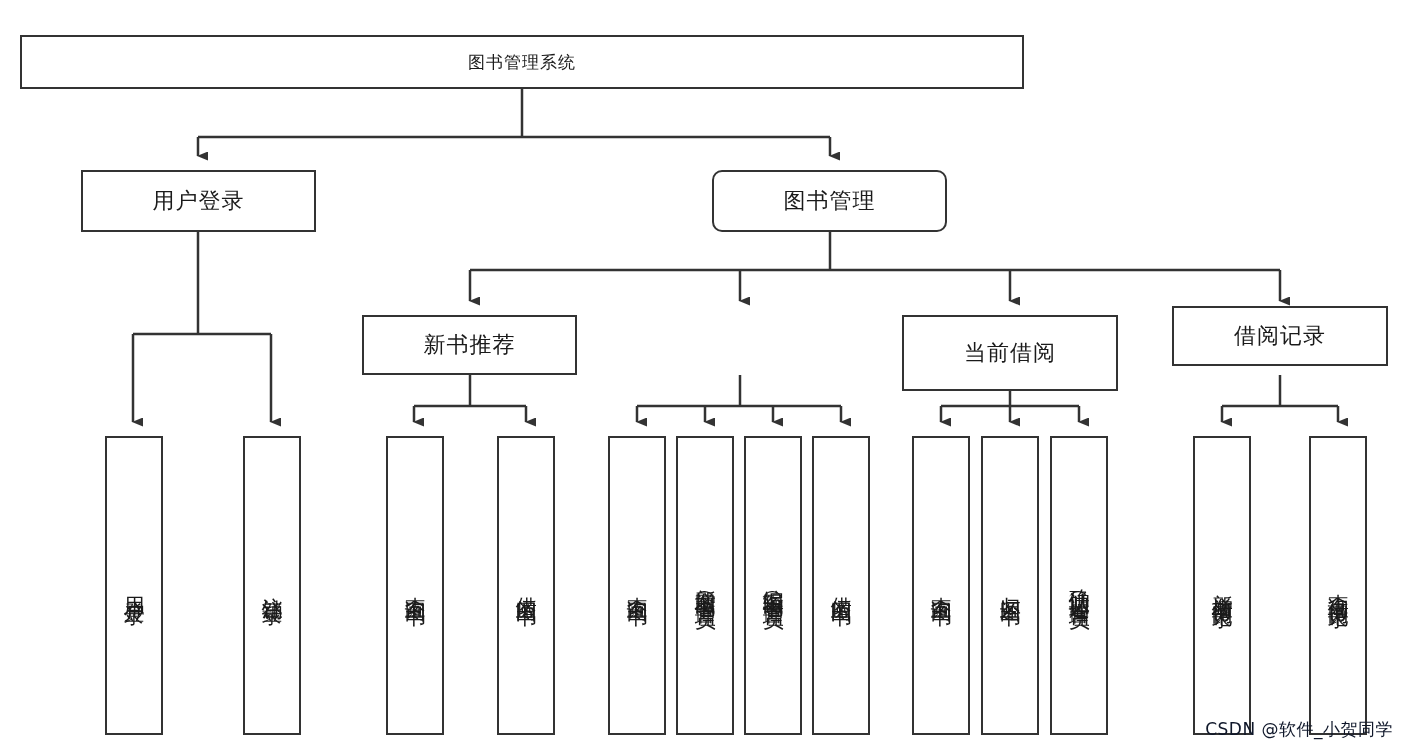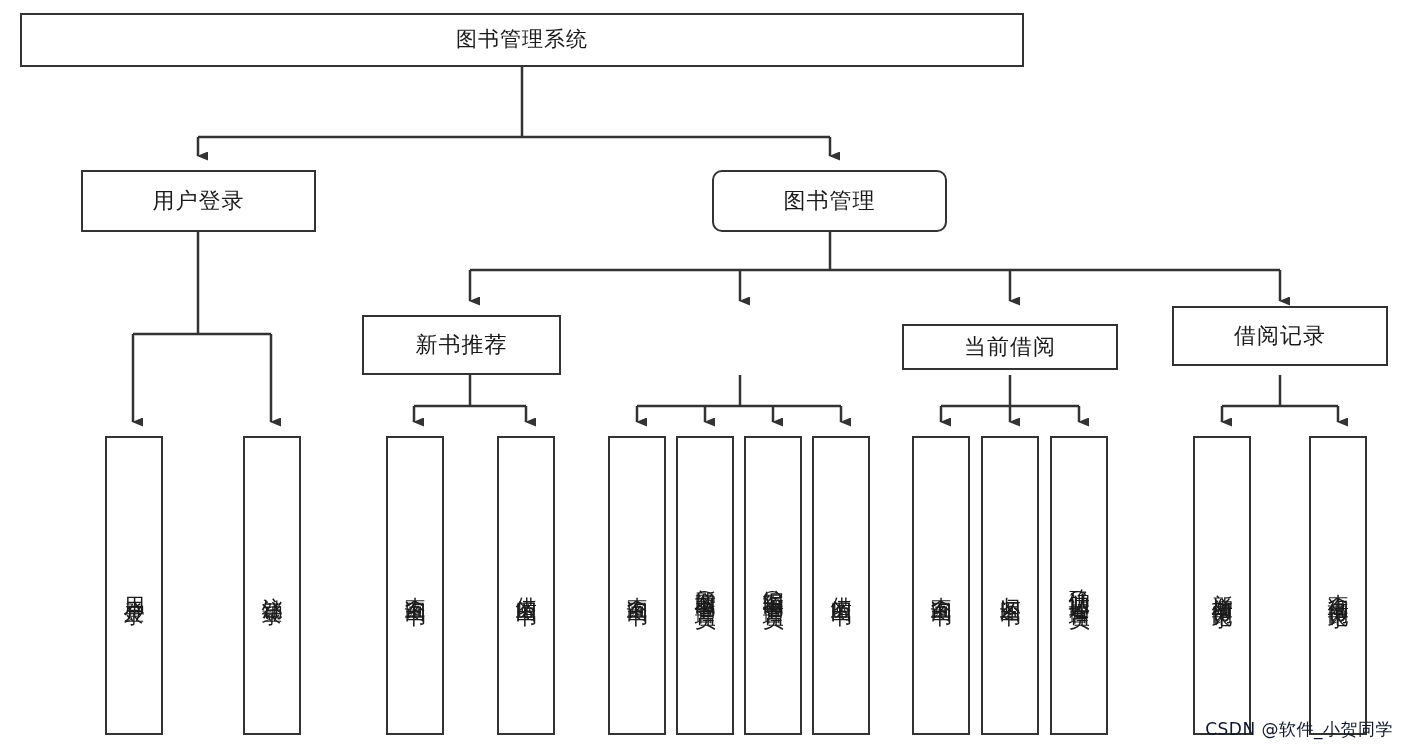--- a/index.html
+++ b/index.html
@@ -32,21 +32,22 @@
     align-items: center;
     justify-content: center;
     color: #1a1a1a;
   }
   .node.horiz {
     font-size: 22px;
     letter-spacing: 1px;
     line-height: 1.2;
   }
   .node.root {
-    font-size: 21px;
+    font-size: 17px;
+    margin-top: 22px;
   }
   .node.vert {
     writing-mode: vertical-rl;
     text-orientation: upright;
     font-size: 21px;
     letter-spacing: 3px;
     line-height: 1.25;
     padding: 4px 0;
   }
   .node.vert .label {
@@ -124,24 +125,24 @@
     <span class="label">图书管理系统</span>
   </div>
 
   <div class="node horiz" style="left:81px; top:170px; width:235px; height:62px;">
     <span class="label">用户登录</span>
   </div>
   <div class="node horiz" style="left:712px; top:170px; width:235px; height:62px;border-radius:10px;">
     <span class="label">图书管理</span>
   </div>
 
-  <div class="node horiz" style="left:362px; top:315px; width:199px; height:60px;">
+  <div class="node horiz" style="left:362px; top:315px; width:215px; height:60px;">
     <span class="label">新书推荐</span>
   </div>
-  <div class="node horiz" style="left:902px; top:324px; width:216px; height:46px;">
+  <div class="node horiz" style="left:902px; top:315px; width:216px; height:76px;">
     <span class="label">当前借阅</span>
   </div>
   <div class="node horiz" style="left:1172px; top:306px; width:216px; height:60px;">
     <span class="label">借阅记录</span>
   </div>
 
   <div class="node vert" style="left:105px; top:436px; width:58px; height:299px;">
     <span class="label">用户登录</span>
   </div>
   <div class="node vert" style="left:243px; top:436px; width:58px; height:299px;">

